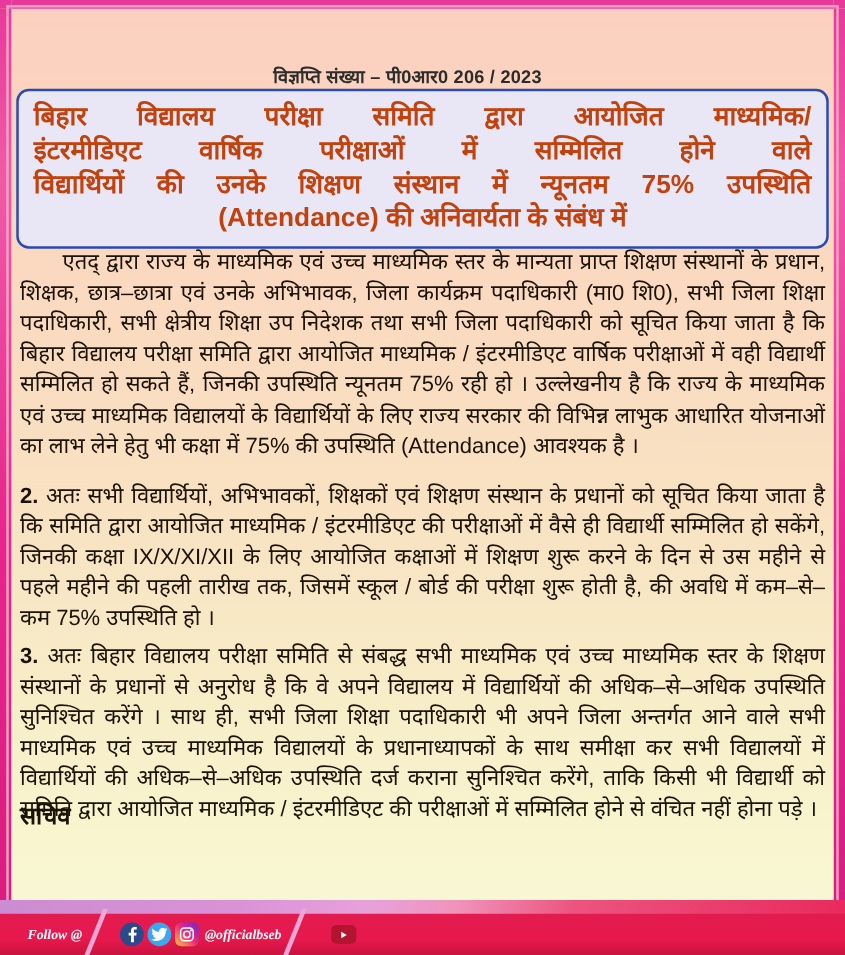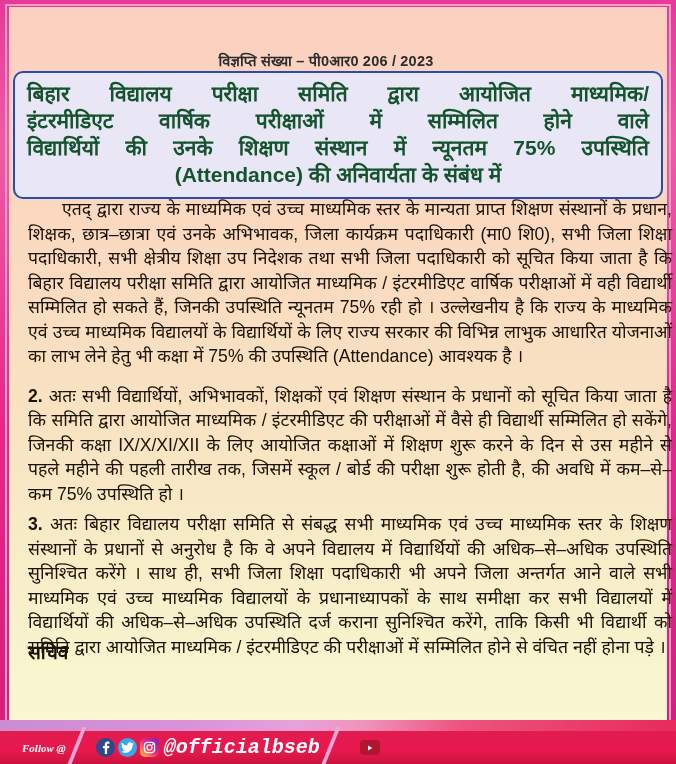--- a/index.html
+++ b/index.html
@@ -104,38 +104,38 @@
     left: 13px;
     top: 71px;
     width: 650px;
     box-sizing: border-box;
     padding: 7px 12px 9px 12px;
     border: 2px solid #2b4bb0;
     border-radius: 10px;
     background: #e9e7f6;
   }
   .subject-line {
-    color: #14532d;
+    color: #c2410c;
     font-size: 21px;
     line-height: 27px;
     font-weight: 600;
     text-align: justify;
     text-align-last: justify;
     white-space: nowrap;
     font-family: "Liberation Sans", "DejaVu Sans", sans-serif;
   }
   .subject-line.last {
     text-align: center;
     text-align-last: center;
   }
 
   
   .body-area {
     position: absolute;
-    left: 28px;
+    left: 16px;
     top: 197px;
     width: 644px;
     bottom: 46px;
   }
   .para {
     color: #1b1208;
     font-size: 17.6px;
     line-height: 24.5px;
     text-align: justify;
     text-justify: inter-word;
@@ -200,24 +200,24 @@
     margin-left: 22px;
     color: #ffffff;
     font-size: 11px;
     font-weight: bold;
     font-style: italic;
     font-family: "Liberation Serif", "DejaVu Serif", serif;
     white-space: nowrap;
   }
   .handle-text {
     color: #ffffff;
-    font-size: 20px;
+    font-size: 11px;
     font-weight: bold;
     font-style: italic;
-    font-family: Liberation Mono, monospace;
+    font-family: Liberation Serif, serif;
     white-space: nowrap;
     margin-left: 5px;
   }
   .yt-text {
     color: #ffffff;
     font-size: 16.5px;
     font-weight: bold;
     font-style: italic;
     font-family: "Liberation Serif", "DejaVu Serif", serif;
     white-space: nowrap;

